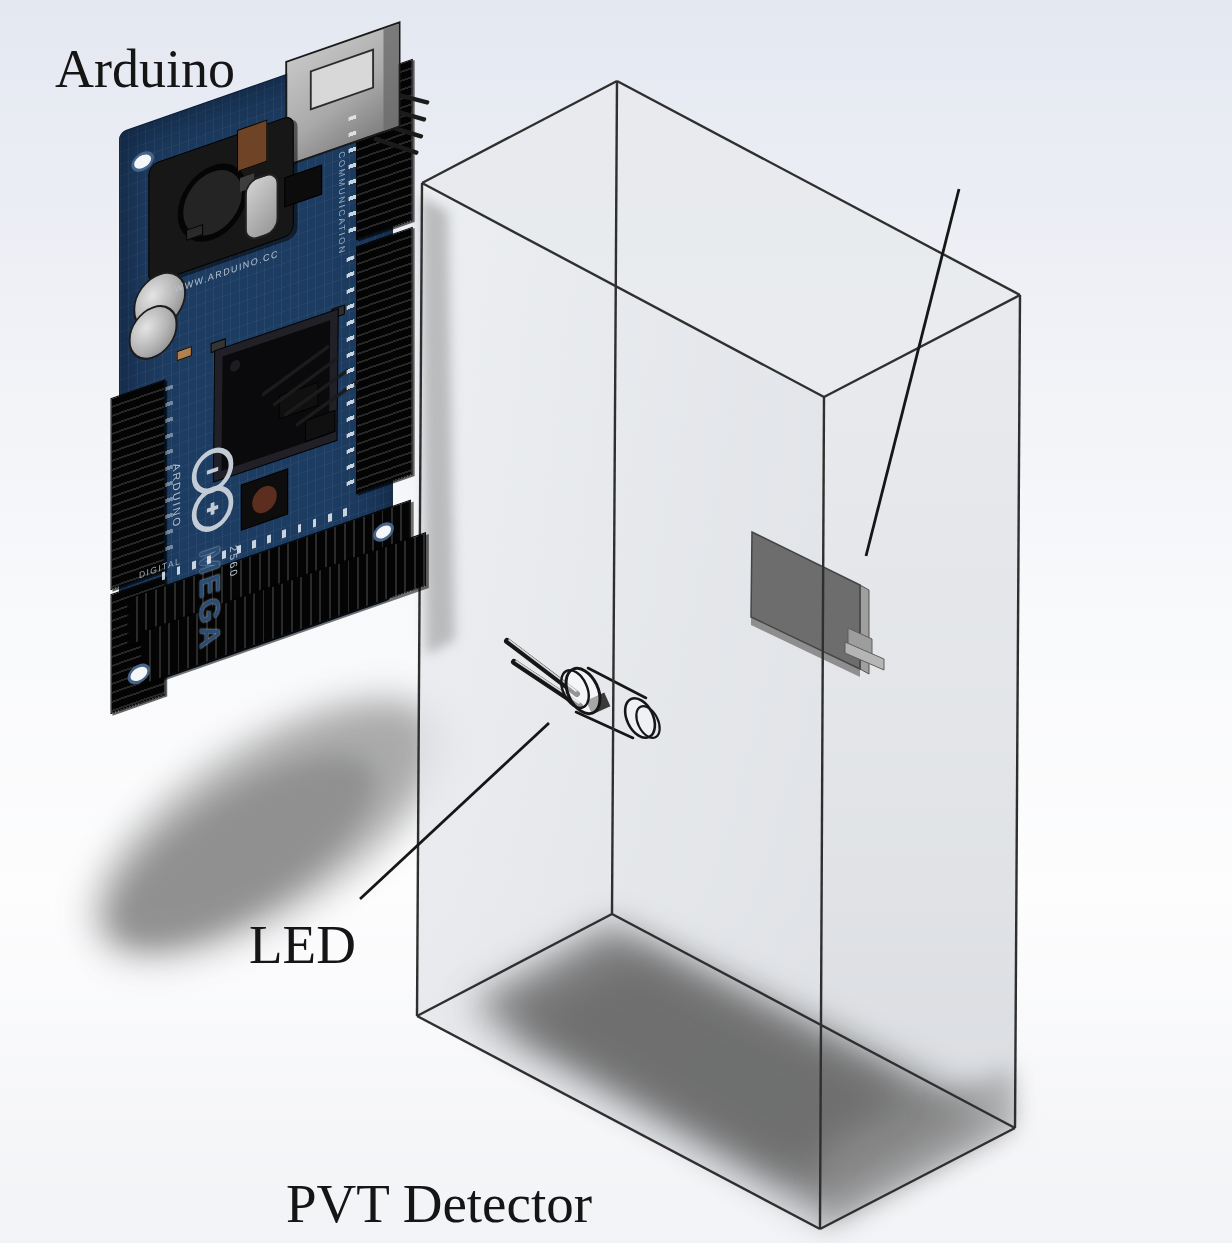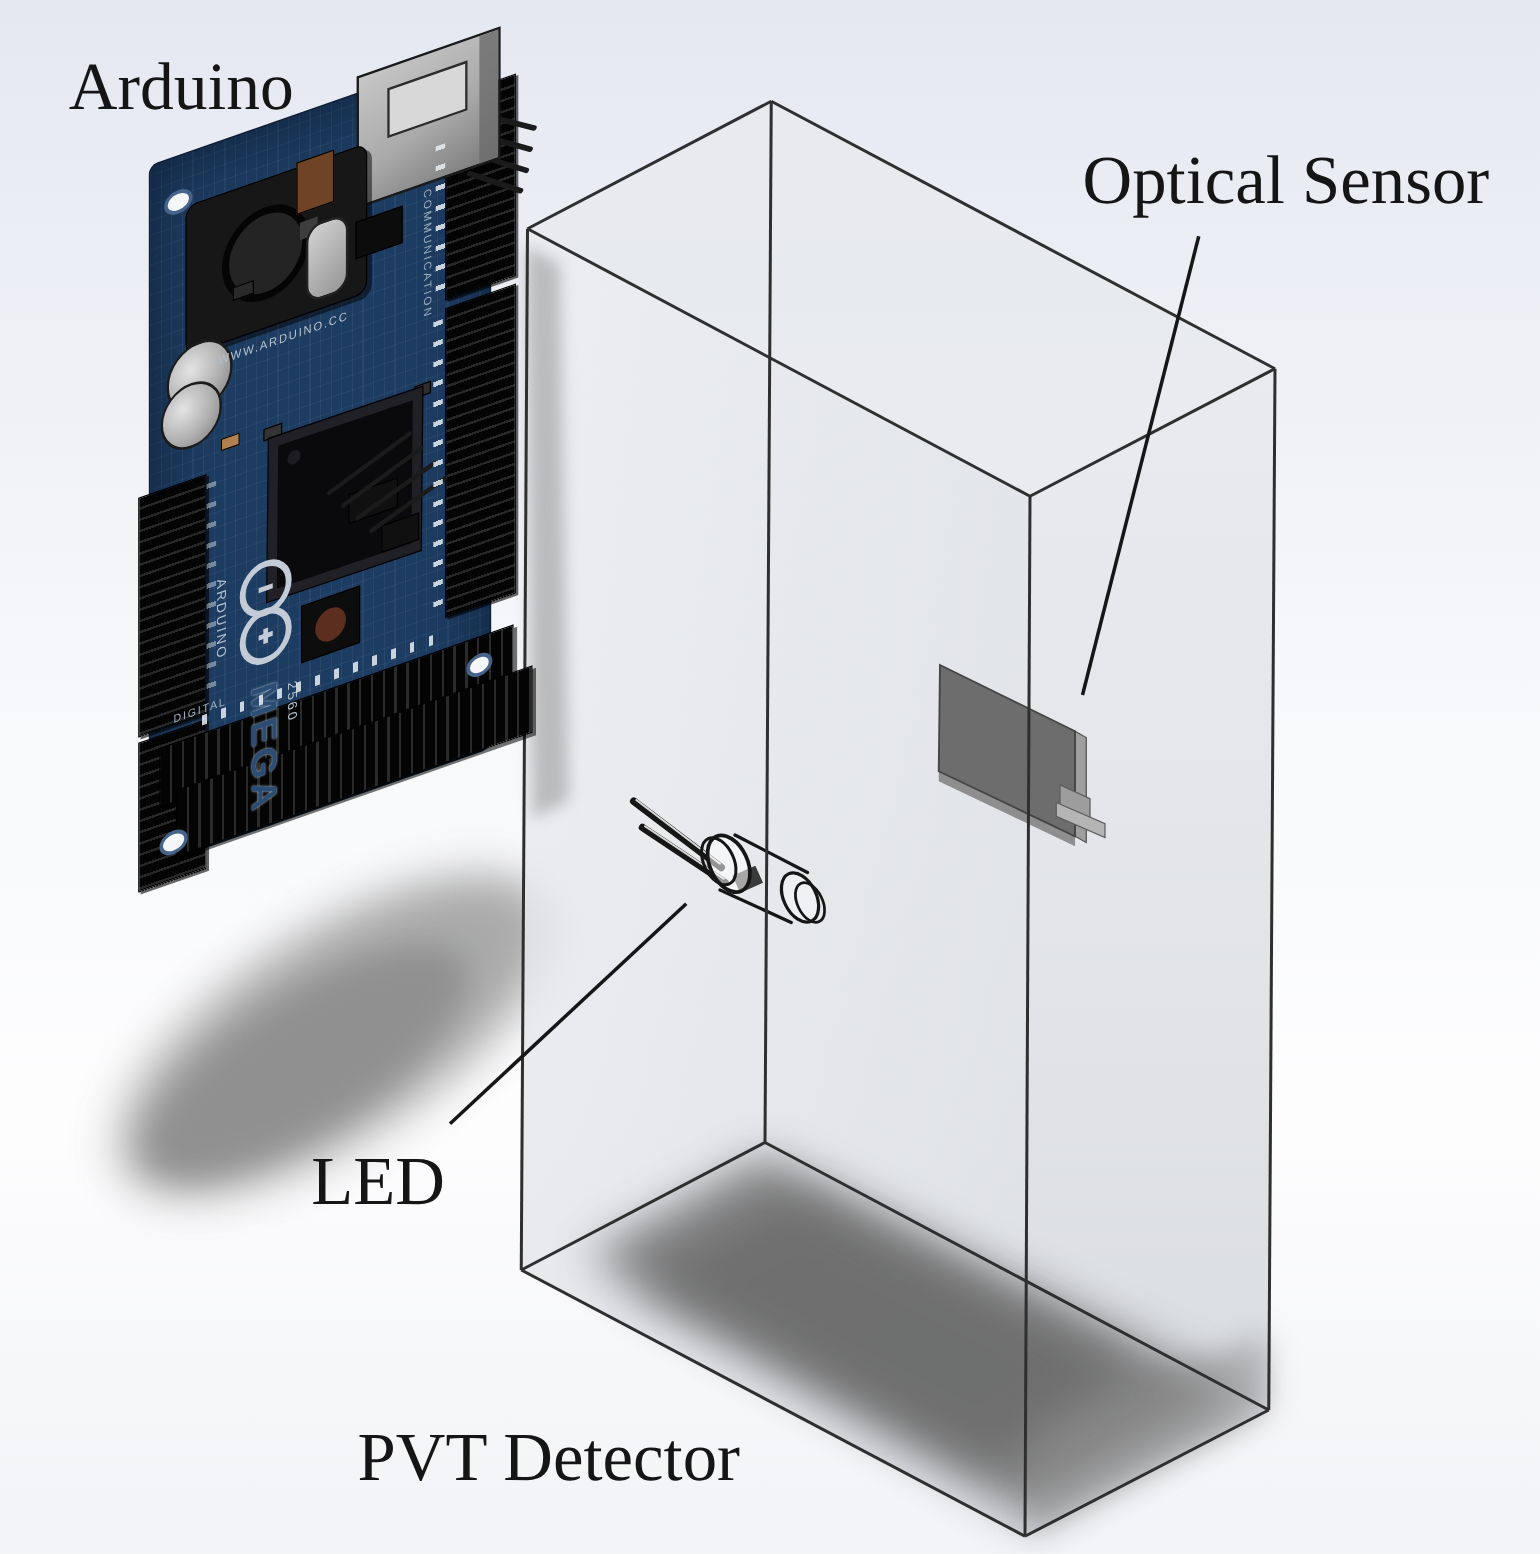--- a/index.html
+++ b/index.html
@@ -12,21 +12,21 @@
   svg{position:absolute;left:0;top:0;}
 
   
   .callout{
     position:absolute;color:#151515;line-height:1;white-space:nowrap;
     font-size:55px;letter-spacing:0px;
   }
   .callout.arduino{left:55px;top:42px;font-size:54px;}
   .callout.optical{left:866px;top:116px;}
   .callout.led{left:249px;top:917px;}
-  .callout.pvt{left:286px;top:1138px;text-align:center;}
+  .callout.pvt{left:286px;top:1176px;text-align:center;}
 
   
   .board{
     position:absolute;left:0;top:0;width:288px;height:560px;
     transform-origin:0 0;
     transform:matrix(0.9444,-0.3299,0,1,120,133);
   }
   .pcb{
     position:absolute;inset:0;border-radius:6px;
     background-color:#1d3c61;
@@ -233,17 +233,16 @@
     <div class="dash col" style="left:242px;top:64px;height:120px;"></div>
     <div class="dash col" style="left:48px;top:270px;height:170px;opacity:.5;"></div>
     <div class="dash row" style="left:44px;top:454px;width:200px;"></div>
 
     <div class="hole" style="left:12px;top:27px;width:18px;height:13px;"></div>
     <div class="hole" style="left:8px;top:538px;width:18px;height:13px;"></div>
     <div class="hole" style="left:268px;top:482px;width:16px;height:12px;"></div>
   </div>
 
   <div class="callout arduino">Arduino</div>
-  <div class="callout optical">Optical Sensor</div>
   <div class="callout led">LED</div>
   <div class="callout pvt">PVT Detector</div>
 
 </div>
 
 </body></html>

